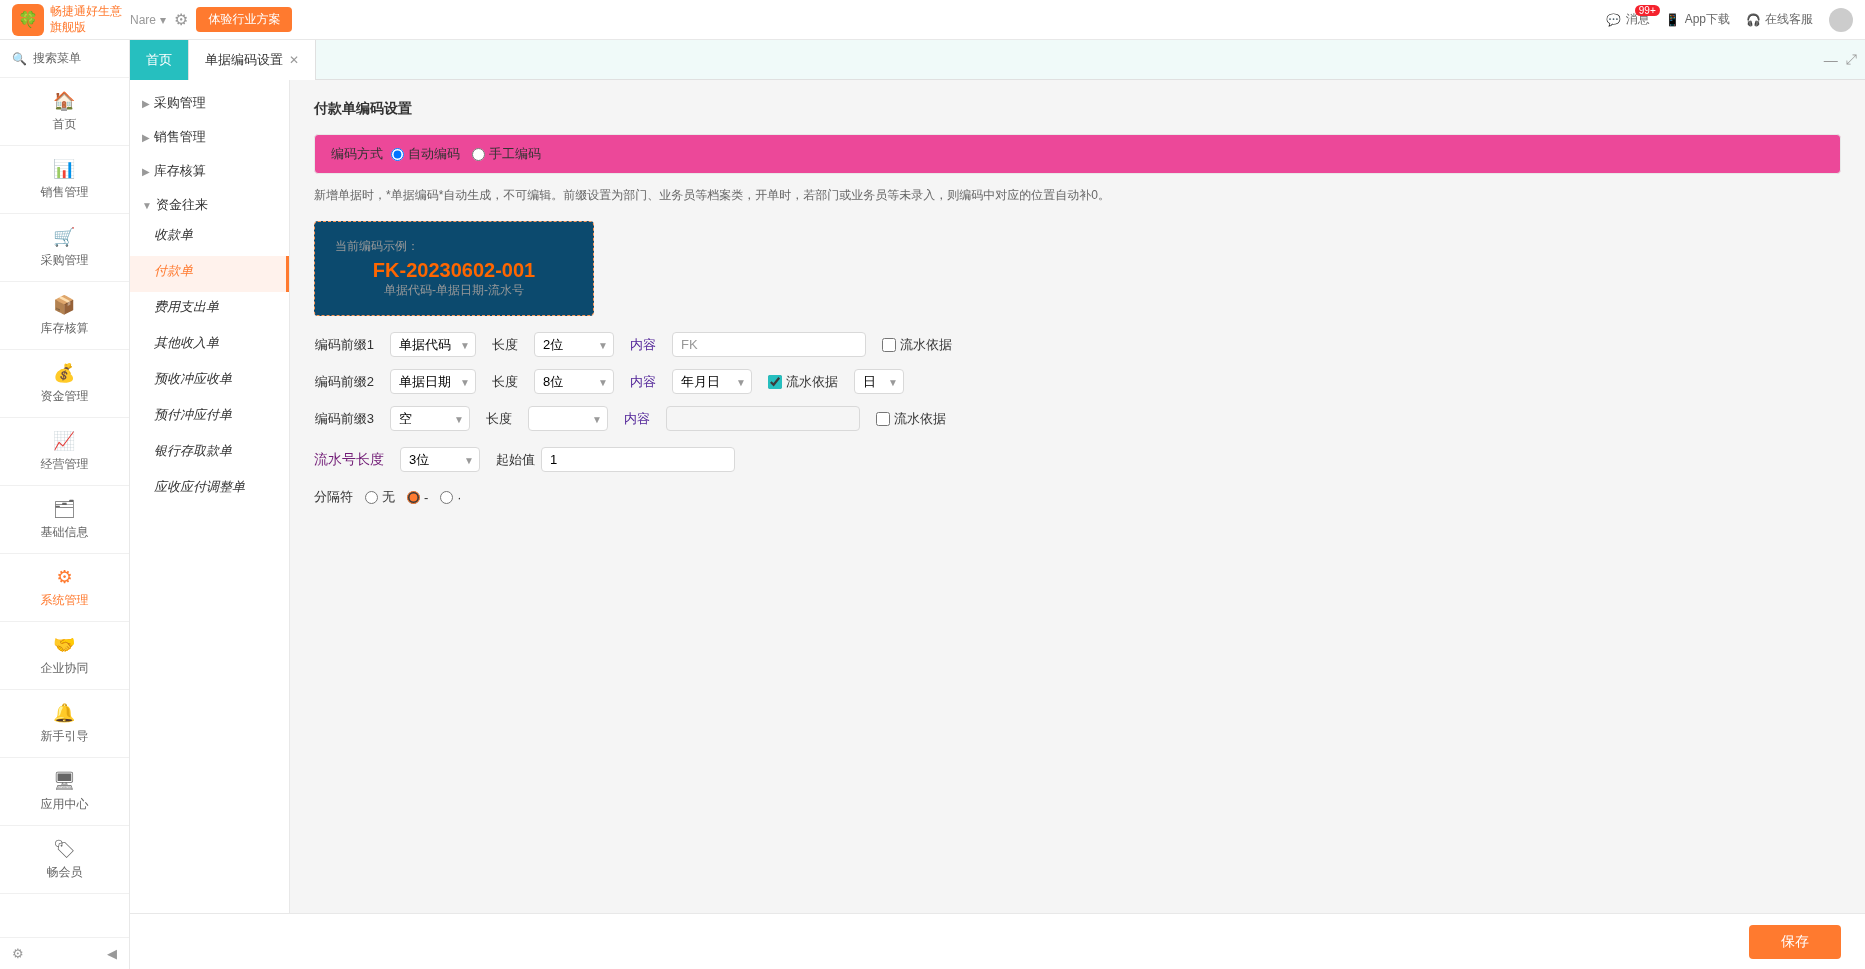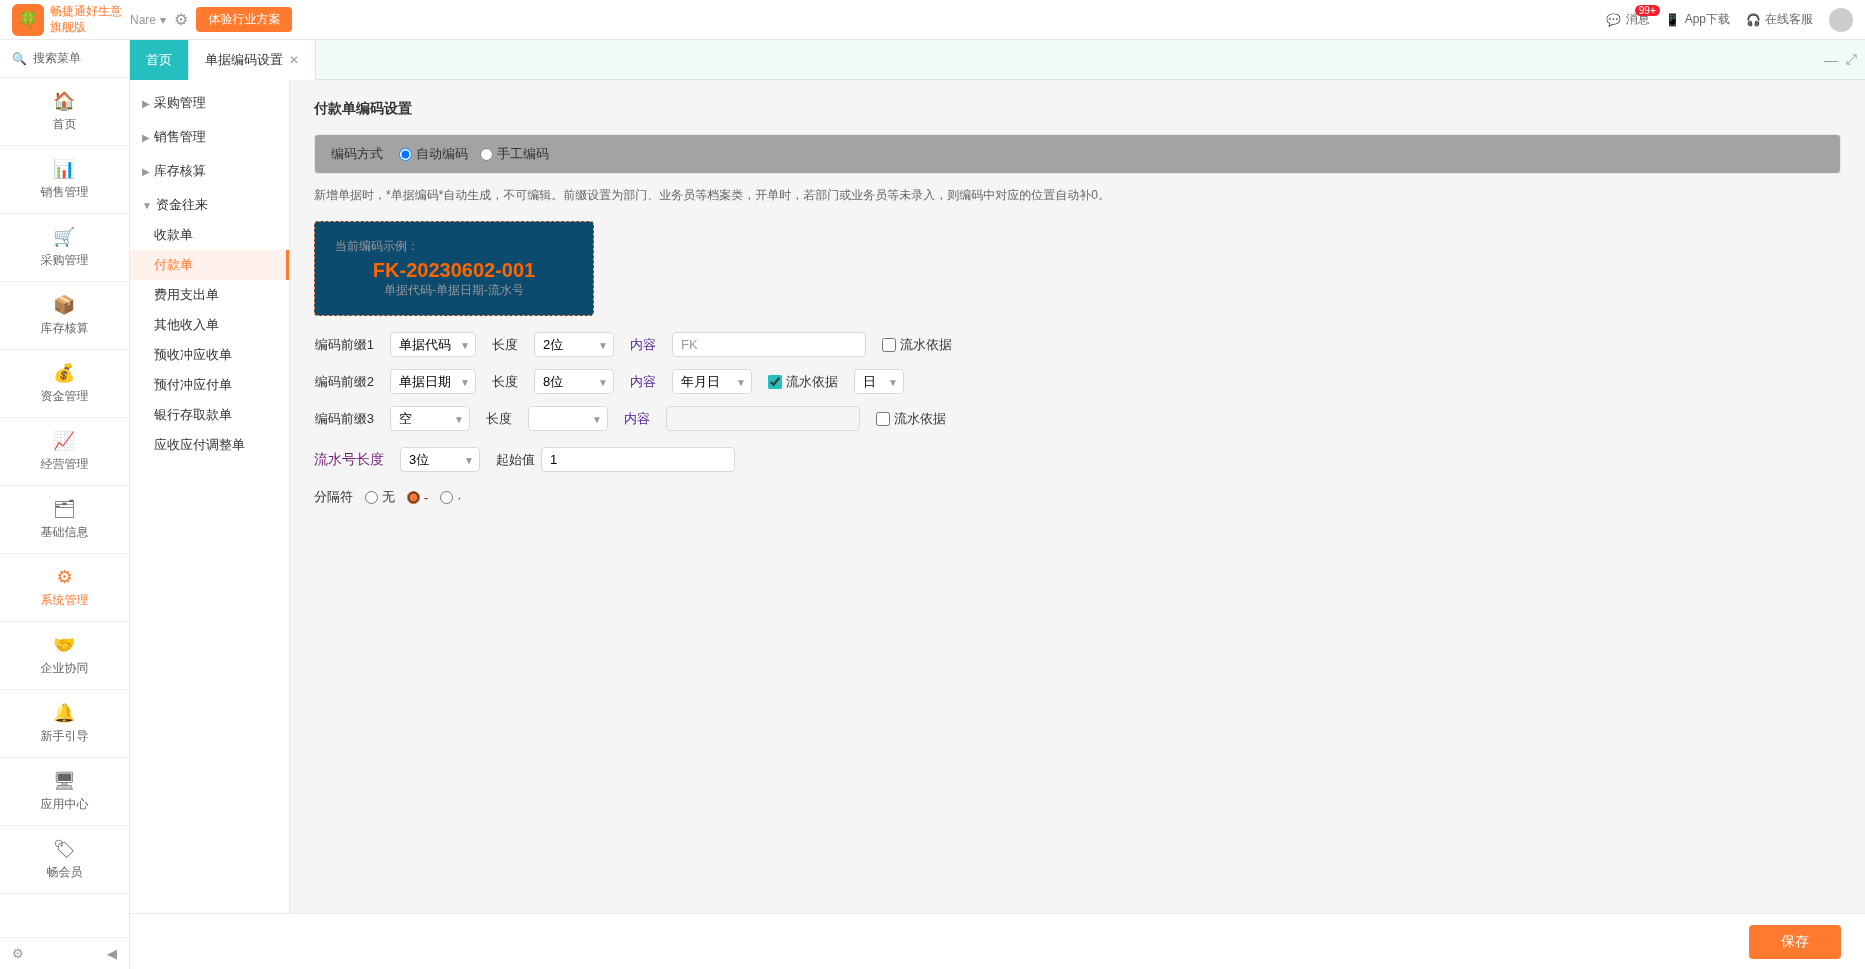--- a/index.html
+++ b/index.html
@@ -41,26 +41,26 @@
     .tabbar-action-btn { color: #999; font-size: 14px; cursor: pointer; }
 
     
     .page-content { flex: 1; display: flex; overflow: hidden; background: #f5f5f5; }
 
     
     .left-nav { width: 160px; background: #fff; border-right: 1px solid #e8e8e8; overflow-y: auto; flex-shrink: 0; padding: 8px 0; }
     .nav-section { margin-bottom: 4px; }
     .nav-section-header { display: flex; align-items: center; gap: 4px; padding: 6px 12px; font-size: 13px; color: #333; cursor: pointer; }
     .nav-arrow { font-size: 10px; color: #999; }
-    .nav-item { padding: 6px 12px 6px 24px; font-size: 13px; color: #333; cursor: pointer; }
+    .nav-item { padding: 6px 12px 12px 24px; font-size: 13px; color: #333; cursor: pointer; font-style: italic; }
     .nav-item.active { background: #fff2ec; color: #ff7a2f; border-right: 3px solid #ff7a2f; }
     .form-title { font-size: 14px; font-weight: bold; color: #333; margin-bottom: 16px; }
 
     
-    .encoding-method { background: #a3a3a3; border: 1px solid #e8e8e8; border-radius: 4px; padding: 10px 16px; margin-bottom: 12px; display: flex; align-items: center; gap: 16px; font-size: 13px; }
+    .encoding-method { background: #ec4899; border: 1px solid #e8e8e8; border-radius: 4px; padding: 10px 16px; margin-bottom: 12px; display: flex; align-items: center; gap: 8px; font-size: 13px; }
     .radio-group { display: flex; align-items: center; gap: 12px; }
     .radio-item { display: flex; align-items: center; gap: 4px; cursor: pointer; }
 
     
     .notice-text { font-size: 12px; color: #666; margin-bottom: 16px; line-height: 1.6; }
 
     
     .example-box { background: #0c4a6e; border: 1px dashed #ff9a5a; border-radius: 4px; padding: 16px 20px; margin-bottom: 16px; width: 280px; }
     .example-label { font-size: 12px; color: #999; margin-bottom: 4px; }
     .example-code { font-size: 20px; font-weight: bold; color: #ff6600; text-align: center; }

